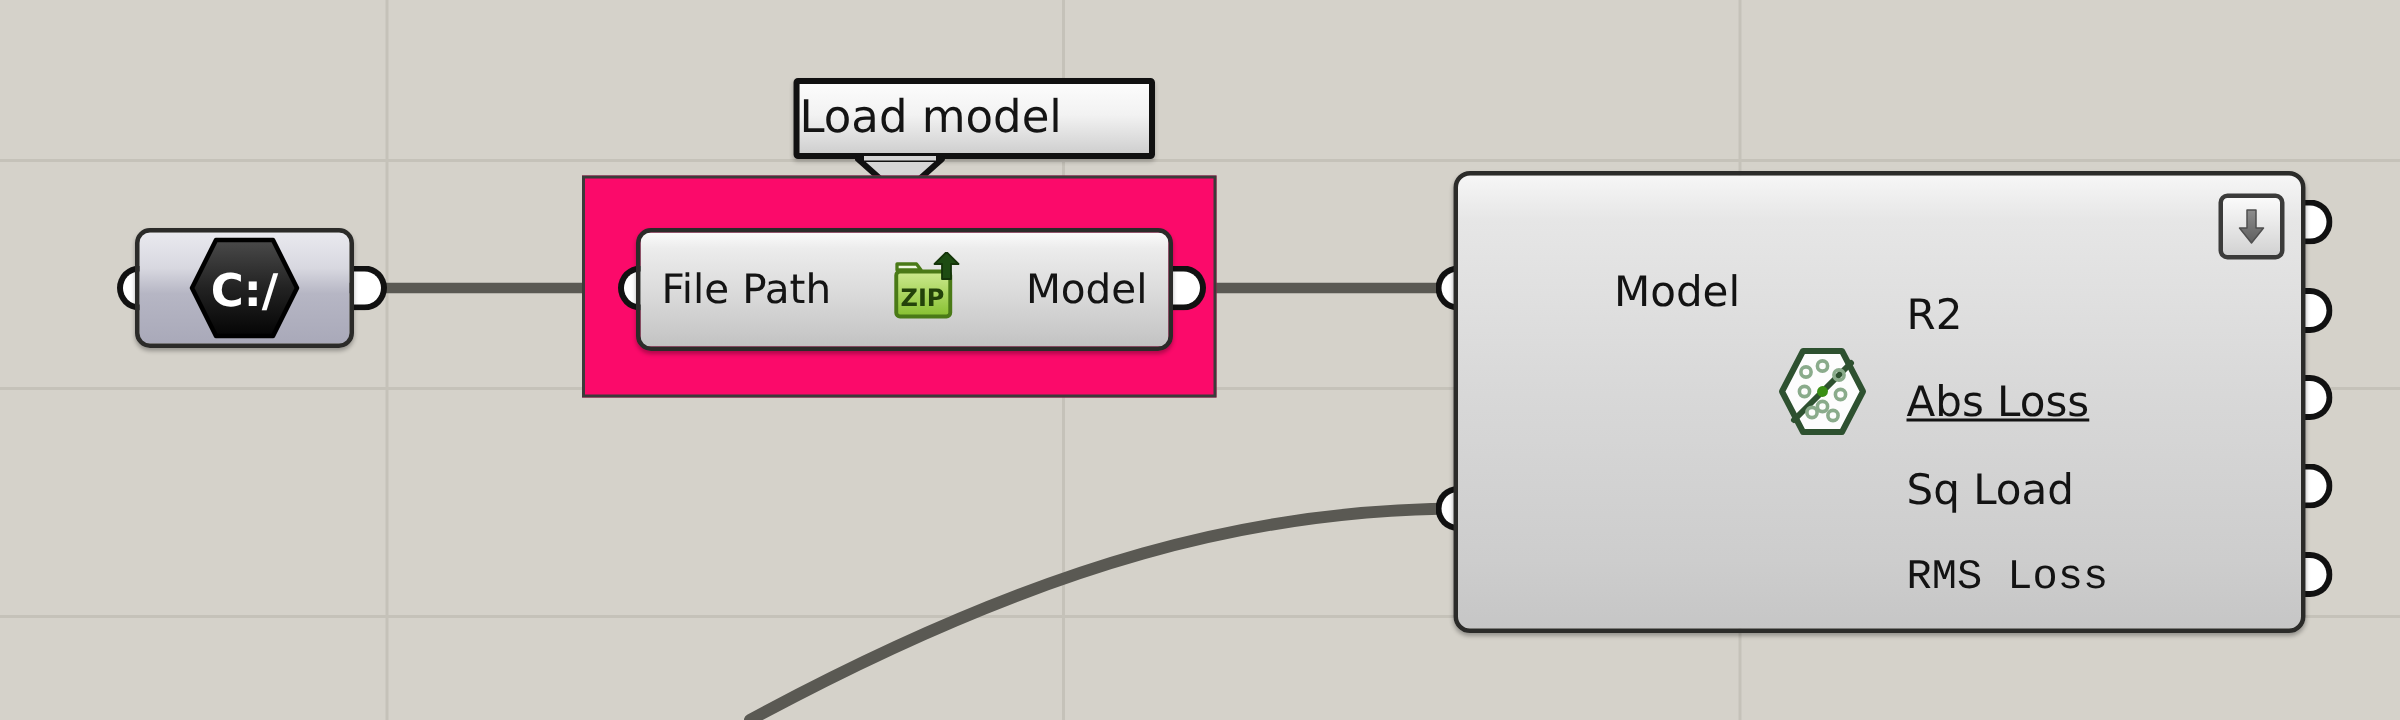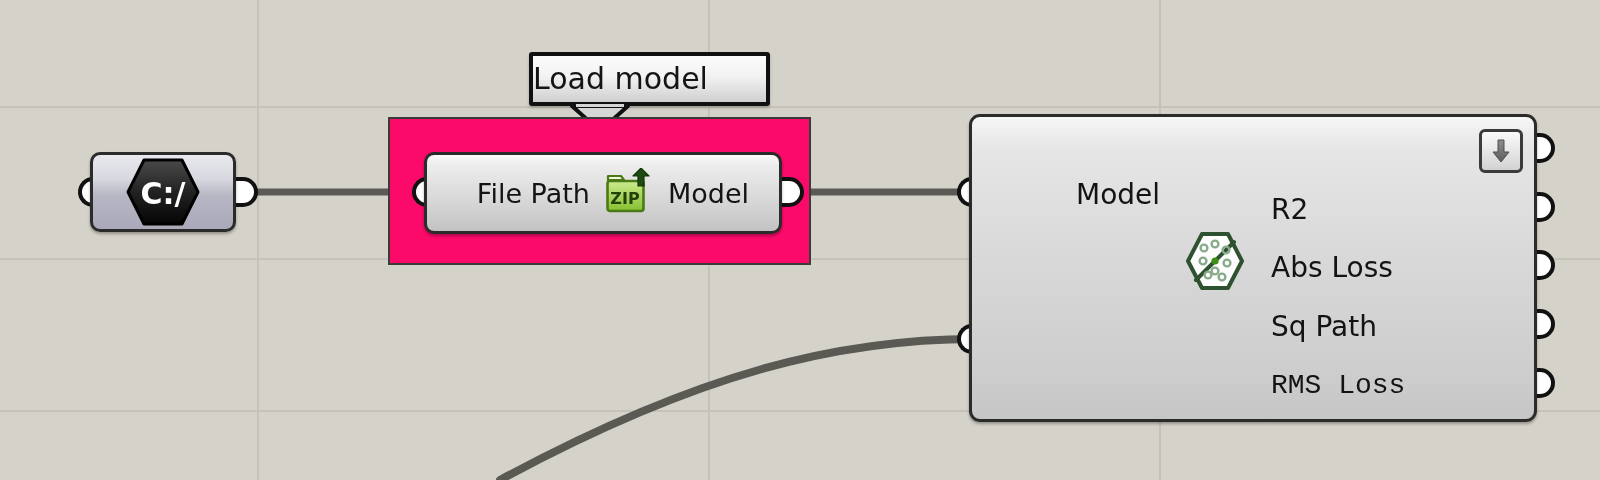--- a/index.html
+++ b/index.html
@@ -58,22 +58,22 @@
     border: 2px solid #3b3b3a;
     box-sizing: border-box;
   }
   #zip-node {
     left: 424px; top: 152px; width: 358px; height: 82px;
     border-radius: 10px;
     display: flex; align-items: center; justify-content: center;
   }
   .zip-row {
     display: flex; align-items: center; gap: 14px;
-    width: 100%; padding: 0 30px; box-sizing: border-box;
-    justify-content: flex-end;
+    width: 100%; padding: 0 14px; box-sizing: border-box;
+    justify-content: space-between;
   }
   .param-label {
     font-size: 27px; color: #141414; white-space: nowrap;
     line-height: 1;
   }
   .zipicon { width: 50px; height: 50px; flex: none; }
 
   
   #tooltip {
     position: absolute; left: 498px; top: 52px;
@@ -208,22 +208,22 @@
             <stop offset="1" stop-color="#5e5e5e"></stop>
           </linearGradient>
         </defs>
         <path d="M11 3 L17 3 L17 15 L22 15 L14 25 L6 15 L11 15 Z" fill="url(#arrg)" stroke="#4f4f4f" stroke-width="1" stroke-linejoin="round"></path>
       </svg>
     </div>
 
     <span class="in-label" style="left:104px; top:64px;">Model</span>
 
     <span class="out-label" style="top:79px;">R2</span>
-    <span class="out-label" style="top:137px;">Abs Loss</span>
-    <span class="out-label" style="top:196px;">Sq Path</span>
+    <span class="out-label" style="top:137px;text-decoration:underline;">Abs Loss</span>
+    <span class="out-label" style="top:196px;">Sq Load</span>
     <span class="out-label" style="top:255px;font-family:Liberation Mono, monospace;">RMS Loss</span>
 
     <svg class="evalicon" viewBox="0 0 62 62">
       <path d="M18 4 L44 4 L58 31 L44 58 L18 58 L4 31 Z" fill="#fdfdfd" stroke="#2e5130" stroke-width="4" stroke-linejoin="round"></path>
       <line x1="12" y1="50" x2="50" y2="12" stroke="#2e5130" stroke-width="4" stroke-linecap="round"></line>
       <g fill="none" stroke="#8aab8b" stroke-width="2.4">
         <circle cx="20" cy="18" r="3.4"></circle>
         <circle cx="31" cy="14" r="3.4"></circle>
         <circle cx="42" cy="20" r="3.4"></circle>
         <circle cx="19" cy="31" r="3.4"></circle>

